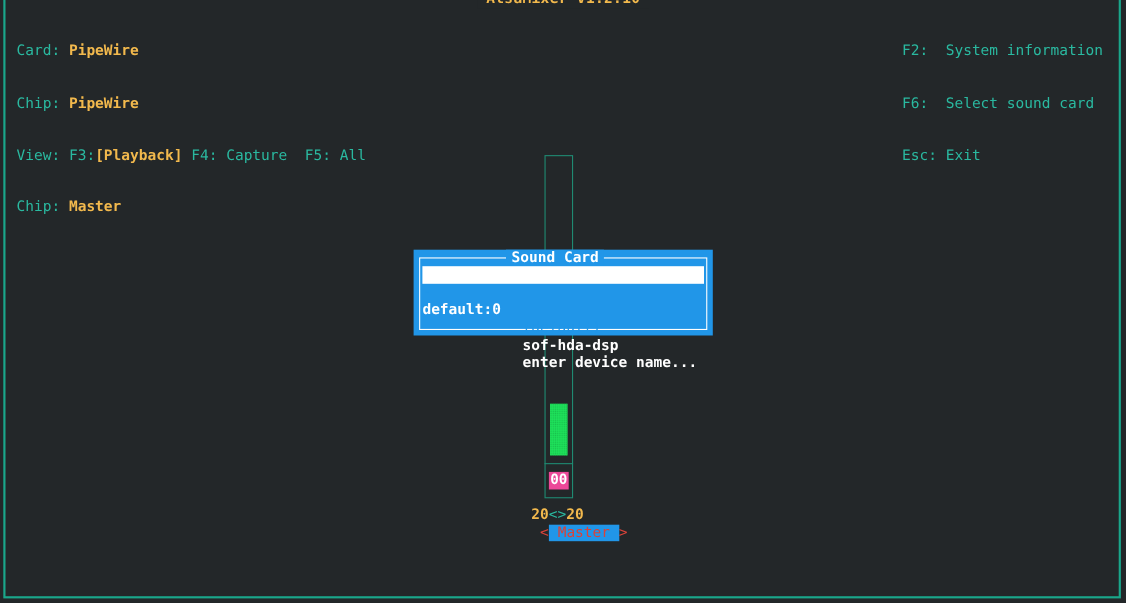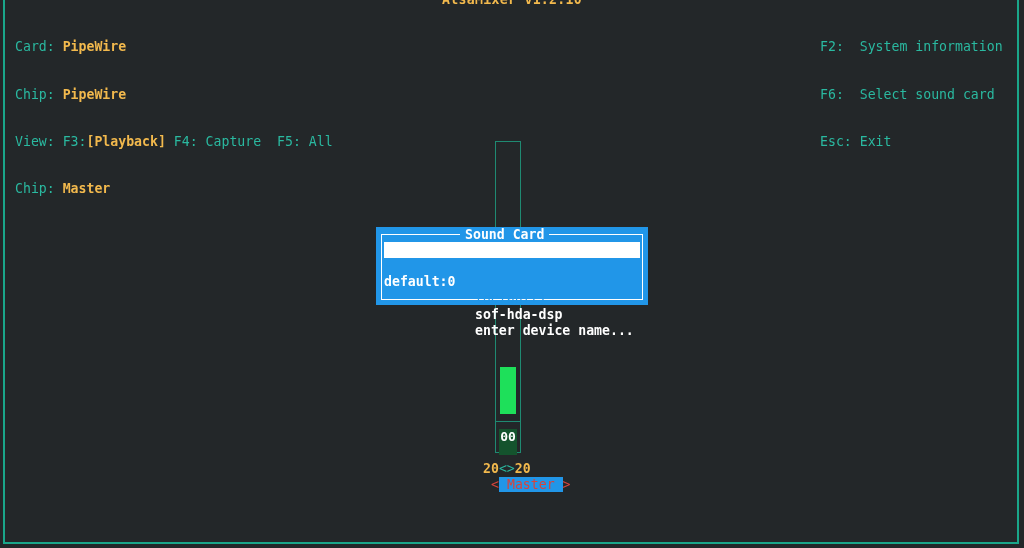--- a/index.html
+++ b/index.html
@@ -33,22 +33,22 @@
     position:absolute; left:495px; top:421px; width:26px; height:0;
     border-top:1.5px solid #1f8a72;
   }
   .bar {
     position:absolute; left:500px; top:367px; width:16px; height:47px;
     background:#1ee05a;
     background-image:radial-gradient(#17c04c 0.6px, transparent 0.7px);
     background-size:2px 2px;
   }
   .mute {
-    position:absolute; left:499px; top:429px; width:18px; height:26px;
-    background:#14532d; color:#ffffff; font-weight:bold;
+    position:absolute; left:499px; top:429px; width:18px; height:16px;
+    background:#ec4899; color:#ffffff; font-weight:bold;
     text-align:center; line-height:16px; font-size:13px;
   }
   .vol {
     position:absolute; top:461px; left:483px; line-height:15.7px;
     color:#f2b94d; font-weight:bold; white-space:pre;
   }
   .vol .arrows { color:#2ab9a0; font-weight:normal; }
   .name-row {
     position:absolute; top:477px; left:491px; line-height:15.7px;
     white-space:pre; color:#d9433a;

